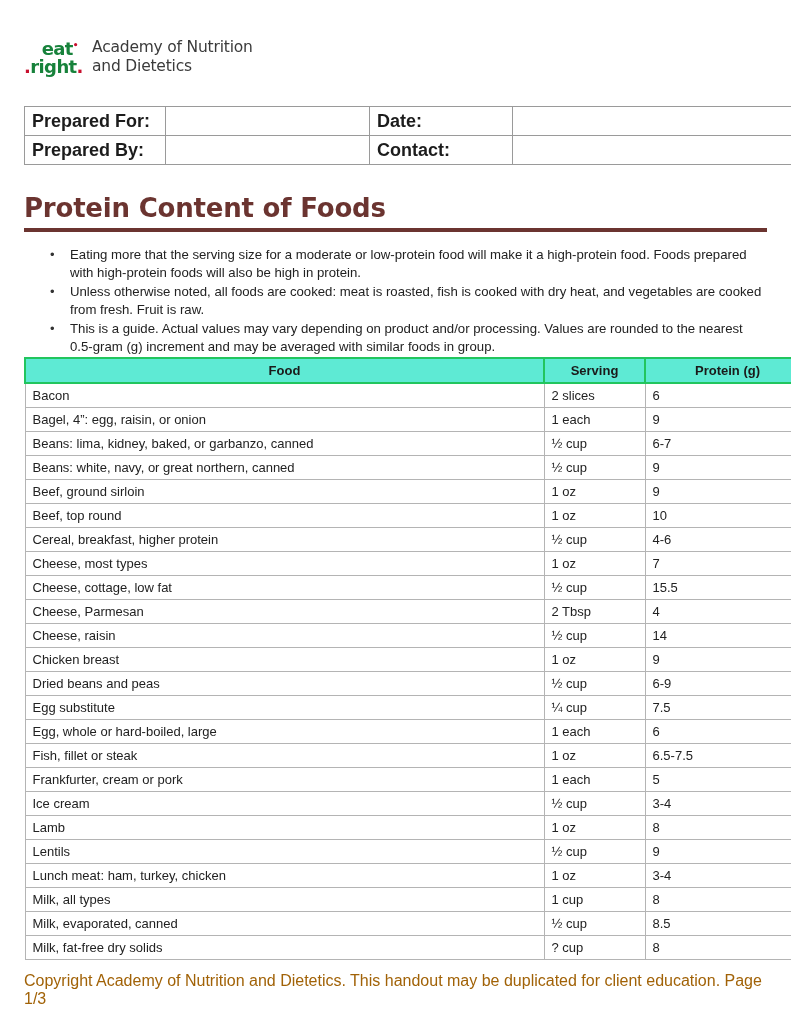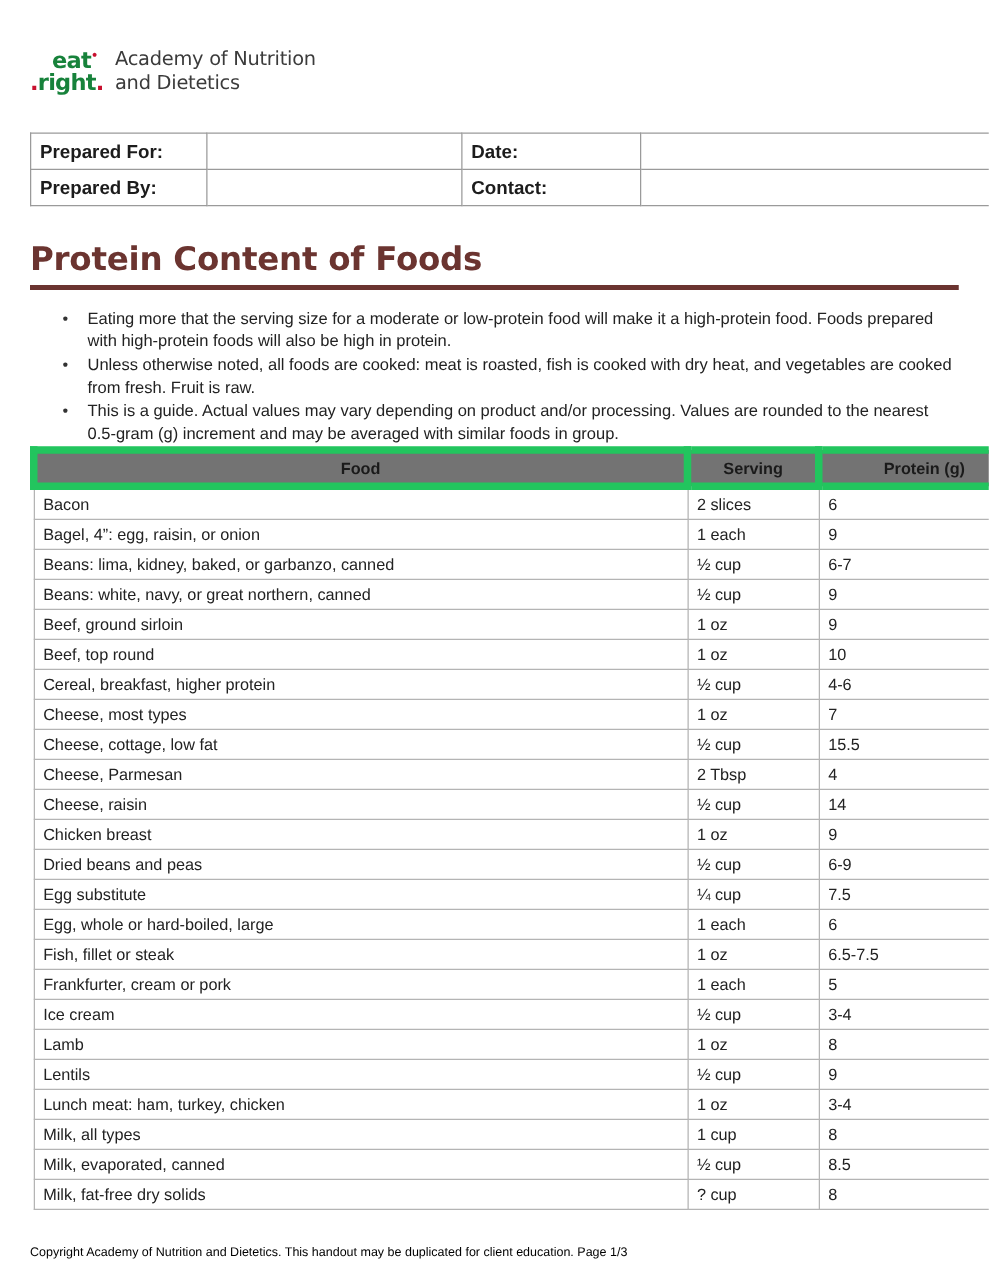--- a/index.html
+++ b/index.html
@@ -75,21 +75,21 @@
   .info-table {
     width: 743px;
     border-collapse: collapse;
     margin-top: 12px;
     table-layout: fixed;
   }
   .info-table td {
     border: 1px solid #9a9a9a;
     height: 24px;
     padding: 2px 7px;
-    font-size: 15px;
+    font-size: 18px;
     font-weight: bold;
     color: #1c1c1c;
     vertical-align: middle;
   }
   .info-table td.blank {
     font-weight: normal;
   }
   .col-lbl-a { width: 126px; }
   .col-val-a { width: 189px; }
   .col-lbl-b { width: 128px; }
@@ -145,22 +145,22 @@
     letter-spacing: -0.1px;
   }
 
   
   .data-table {
     width: 743px;
     border-collapse: collapse;
     table-layout: fixed;
   }
   .data-table th {
-    background: #737373;
-    border: 6px solid #22c55e;
+    background: #5eead4;
+    border: 2px solid #22c55e;
     font-size: 13px;
     font-weight: bold;
     color: #1a1a1a;
     height: 21px;
     padding: 1px 6px;
     text-align: center;
   }
   .data-table td {
     border: 1px solid #b4b4b4;
     border-top-color: #c9c9c9;
@@ -175,22 +175,22 @@
   .c-food { width: 505px; }
   .c-serv { width: 87px; }
   .c-prot { width: 151px; }
 
   
   .footer {
     position: absolute;
     left: 24px;
     bottom: 16px;
     width: 743px;
-    font-size: 10px;
-    color: #000000;
+    font-size: 16px;
+    color: #a16207;
     margin-top: 21px;
   }
 </style>
 </head>
 <body>
 
 <div class="page">
 
   <div class="brand">
     <div class="brand-mark">

